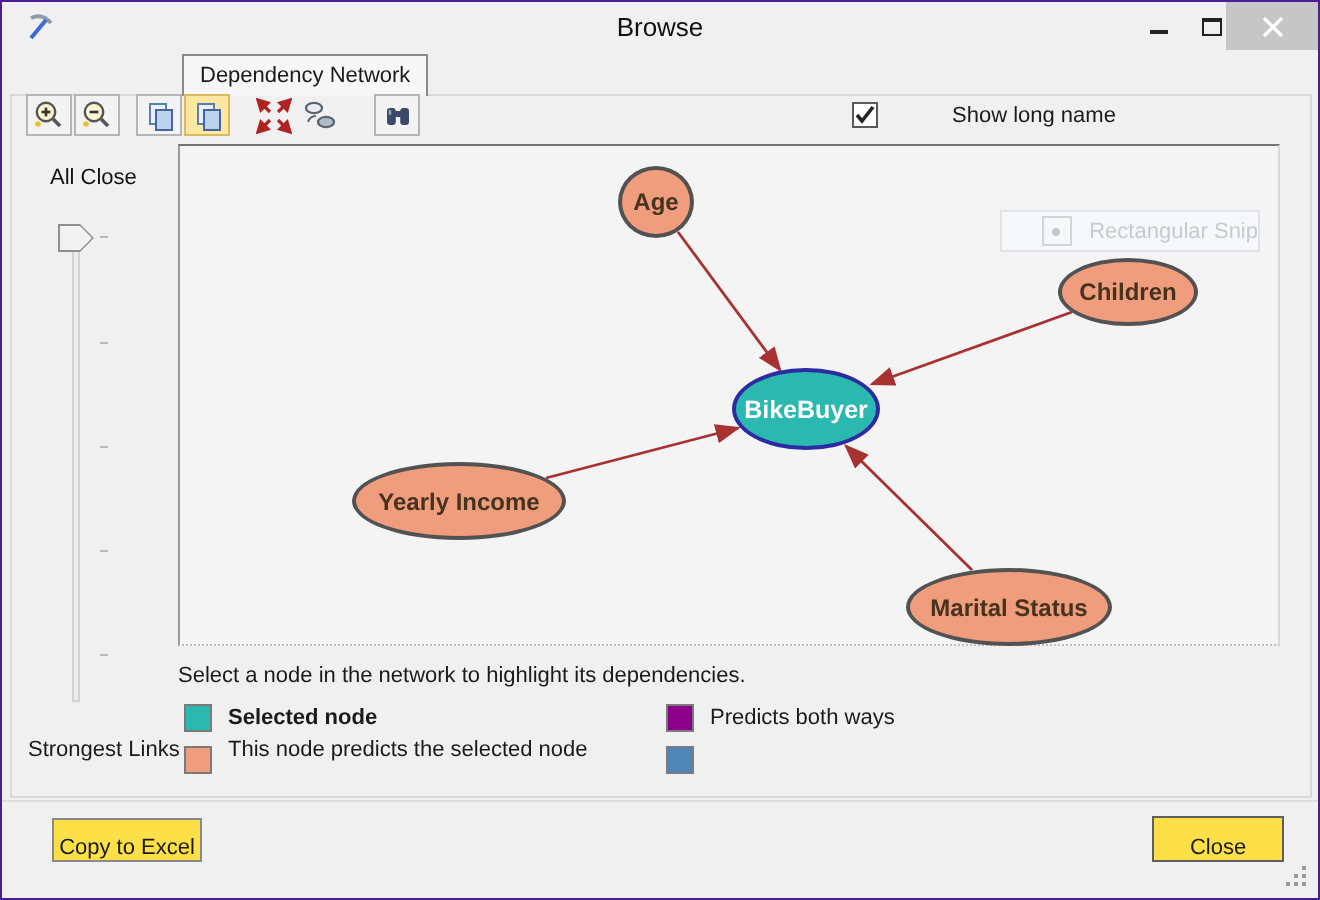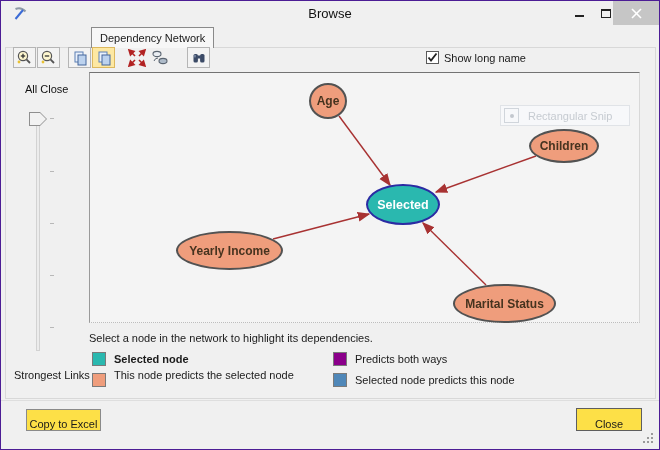--- a/index.html
+++ b/index.html
@@ -20,21 +20,21 @@
 
   
   .tab { position:absolute; border:1px solid #9a9a9a; border-bottom:none; padding:0 8px; display:flex; align-items:center; cursor:default; }
   .tab-inactive { left:8px; top:29px; height:18px; background:#ededed; z-index:1; }
   .tab-active { left:90px; top:26px; height:21px; background:#f7f7f7; border-color:#8a8a8a; z-index:3; }
   .tabpanel-border { position:absolute; left:4px; top:46px; width:651px; height:352px; border:1px solid #d8d8d8; background:transparent; z-index:0; }
 
   
   .tbtn { position:absolute; top:46px; width:23px; height:21px; border:1px solid #b5b5b5; background:#f3f3f3; display:flex; align-items:center; justify-content:center; z-index:4; }
   .tbtn.hl { background:#fde8a2; border-color:#dcb85e; }
-  .checkbox-row { position:absolute; left:425px; top:50px; display:flex; align-items:center; z-index:4; }
+  .checkbox-row { position:absolute; left:425px; top:50px; display:flex; align-items:center; z-index:4;gap:32px; }
   .checkbox { width:13px; height:13px; background:#fff; border:1px solid #5a5a5a; display:flex; align-items:center; justify-content:center; }
   .checkbox-label { margin-left:5px; }
 
   
   .all-links-label { position:absolute; left:24px; top:82px; color:#14149b; color:#111; }
   .slider-track { position:absolute; left:35px; top:119px; width:4px; height:231px; background:#ececec; border:1px solid #d2d2d2; }
   .slider-thumb-outer { position:absolute; left:28px; top:111px; width:18px; height:14px;
       clip-path: polygon(0 0, 11px 0, 18px 7px, 11px 14px, 0 14px); background:#8f8f8f; }
   .slider-thumb-inner { position:absolute; left:1px; top:1px; width:16px; height:12px;
       clip-path: polygon(0 0, 10px 0, 16px 6px, 10px 12px, 0 12px); background:#f2f2f2; }
@@ -49,21 +49,21 @@
       font-weight:bold; font-size:12px; color:#46331f; cursor:default; }
   .node-predictor { background:#ef9d7c; border:2px solid #525252; }
   .node-selected  { background:#2ab8af; border:2px solid #2b2ba3; color:#ffffff; }
   .n-age            { left:219px; top:10px;  width:38px;  height:36px; }
   .n-children       { left:439px; top:56px;  width:70px;  height:34px; }
   .n-bikebuyer      { left:276px; top:111px; width:74px;  height:41px; font-size:12.5px; }
   .n-yearly-income  { left:86px;  top:158px; width:107px; height:39px; }
   .n-marital-status { left:363px; top:211px; width:103px; height:39px; }
 
   .ghost { position:absolute; left:410px; top:32px; width:130px; height:21px; background:rgba(248,250,252,0.75);
-      border:1px solid rgba(180,188,196,0.35); display:flex; align-items:center; }
+      border:1px solid rgba(180,188,196,0.35); display:flex; align-items:center;justify-content:flex-end; }
   .ghost-btn { width:15px; height:15px; margin-left:3px; border:1px solid rgba(170,178,188,0.5); display:flex; align-items:center; justify-content:center; }
   .ghost-dot { width:4px; height:4px; border-radius:50%; background:#c3c8ce; }
   .ghost-label { margin-left:9px; color:#c6cbd1; font-size:11px; }
 
   
   .hint { position:absolute; left:88px; top:331px; }
   .swatch { position:absolute; width:14px; height:14px; border:1px solid #7a7a7a; }
   .legend-label { position:absolute; }
 
   
@@ -205,21 +205,21 @@
       <span class="ghost-label">Rectangular Snip</span>
     </div>
 
     <div class="node node-predictor n-age">
       <span>Age</span>
     </div>
     <div class="node node-predictor n-children">
       <span>Children</span>
     </div>
     <div class="node node-selected n-bikebuyer">
-      <span>Selected</span>
+      <span>BikeBuyer</span>
     </div>
     <div class="node node-predictor n-yearly-income">
       <span>Yearly Income</span>
     </div>
     <div class="node node-predictor n-marital-status">
       <span>Marital Status</span>
     </div>
   </div>
 
   <div class="hint">Select a node in the network to highlight its dependencies.</div>
@@ -227,21 +227,20 @@
   <div class="swatch" style="left: 91px; top: 351px; background-color: rgb(42, 184, 175);"></div>
   <div class="legend-label" style="left:113px; top:352px;font-weight:bold;">Selected node</div>
 
   <div class="swatch" style="left: 91px; top: 372px; background-color: rgb(239, 157, 124);"></div>
   <div class="legend-label" style="left:113px; top:368px;">This node predicts the selected node</div>
 
   <div class="swatch" style="left: 332px; top: 351px; background-color: rgb(139, 0, 139);"></div>
   <div class="legend-label" style="left:354px; top:352px;">Predicts both ways</div>
 
   <div class="swatch" style="left: 332px; top: 372px; background-color: rgb(79, 135, 184);"></div>
-  <div class="legend-label" style="left:354px; top:373px;">Selected node predicts this node</div>
 
   <div class="footer-sep"></div>
   <div class="btn btn-copy-excel">
     <span>Copy to Excel</span>
   </div>
   <div class="btn btn-close-footer">
     <span>Close</span>
   </div>
   <svg class="grip" width="11" height="11" viewBox="0 0 11 11">
     <g fill="#9a9a9a">

